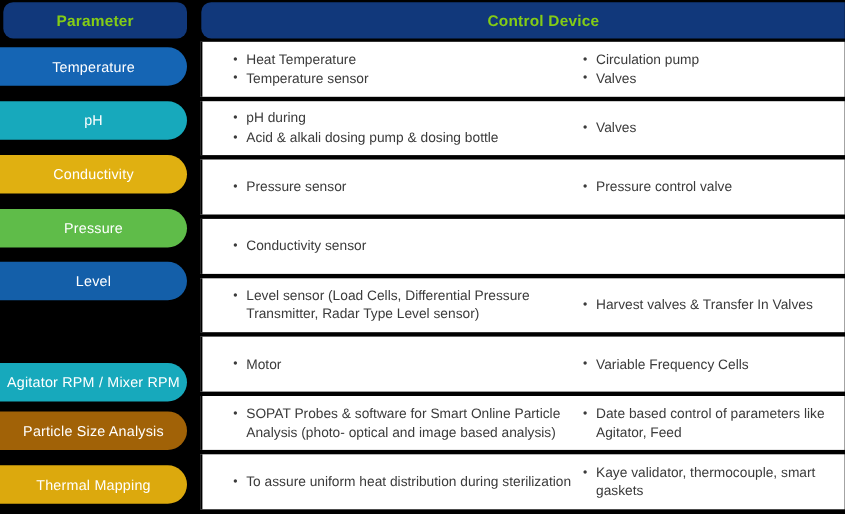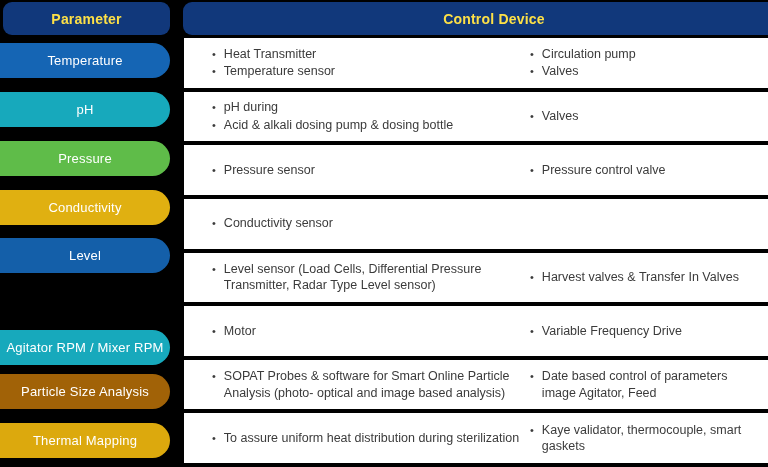--- a/index.html
+++ b/index.html
@@ -17,21 +17,21 @@
   }
   
   .header-pill {
     position:absolute;
     top:2px;
     height:33px;
     border-radius:9px;
     display:flex;
     align-items:center;
     justify-content:center;
-    color:#fde047;
+    color:#84cc16;
     font-size:14px;
     font-weight:bold;
     letter-spacing:.2px;
     box-shadow:0 2px 2px rgba(0,0,0,.55);
   }
   .param-header  { left:3px;   width:167px; }
   .device-header { left:183px; width:582px; }
   
   .pills-col {
     position:absolute;
@@ -115,45 +115,45 @@
   <div class="header-pill device-header" style="background: rgb(17, 56, 123); padding-left: 20px;">Control Device</div>
 
   <div class="pills-col" id="pills-col">
       <div class="pill-cell">
         <div class="pill" style="background: rgb(21, 101, 180);">Temperature</div>
       </div>
       <div class="pill-cell">
         <div class="pill" style="background: rgb(23, 169, 188);">pH</div>
       </div>
       <div class="pill-cell">
+        <div class="pill" style="background: rgb(224, 176, 17);">Conductivity</div>
+      </div>
+      <div class="pill-cell">
         <div class="pill" style="background: rgb(95, 188, 73);">Pressure</div>
       </div>
       <div class="pill-cell">
-        <div class="pill" style="background: rgb(224, 176, 17);">Conductivity</div>
-      </div>
-      <div class="pill-cell">
         <div class="pill" style="background: rgb(20, 95, 169);">Level</div>
       </div>
       <div class="pill-cell">
         <div class="pill" style="background: rgb(23, 169, 188); margin-top: 48px;">Agitator RPM / Mixer RPM</div>
       </div>
       <div class="pill-cell">
         <div class="pill" style="background: #a16207;">Particle Size Analysis</div>
       </div>
       <div class="pill-cell">
         <div class="pill" style="background: rgb(220, 169, 13);">Thermal Mapping</div>
       </div>
     </div>
 
   <div class="rows-col" id="rows-col">
       <div class="device-row">
         <div class="col-a">
           <div class="bullet-item">
             <span class="bullet-glyph">•</span>
-            <span>Heat Transmitter</span>
+            <span>Heat Temperature</span>
           </div>
           <div class="bullet-item">
             <span class="bullet-glyph">•</span>
             <span>Temperature sensor</span>
           </div>
         </div>
         <div class="col-b">
           <div class="bullet-item">
             <span class="bullet-glyph">•</span>
             <span>Circulation pump</span>
@@ -222,35 +222,35 @@
       <div class="device-row">
         <div class="col-a">
           <div class="bullet-item">
             <span class="bullet-glyph">•</span>
             <span>Motor</span>
           </div>
         </div>
         <div class="col-b">
           <div class="bullet-item">
             <span class="bullet-glyph">•</span>
-            <span>Variable Frequency Drive</span>
+            <span>Variable Frequency Cells</span>
           </div>
         </div>
       </div>
       <div class="device-row">
         <div class="col-a">
           <div class="bullet-item">
             <span class="bullet-glyph">•</span>
             <span>SOPAT Probes &amp; software  for Smart Online Particle Analysis (photo- optical and image based analysis)</span>
           </div>
         </div>
         <div class="col-b">
           <div class="bullet-item">
             <span class="bullet-glyph">•</span>
-            <span>Date based control of parameters image Agitator, Feed</span>
+            <span>Date based control of parameters like Agitator, Feed</span>
           </div>
         </div>
       </div>
       <div class="device-row">
         <div class="col-a">
           <div class="bullet-item">
             <span class="bullet-glyph">•</span>
             <span>To assure uniform heat distribution during sterilization</span>
           </div>
         </div>

